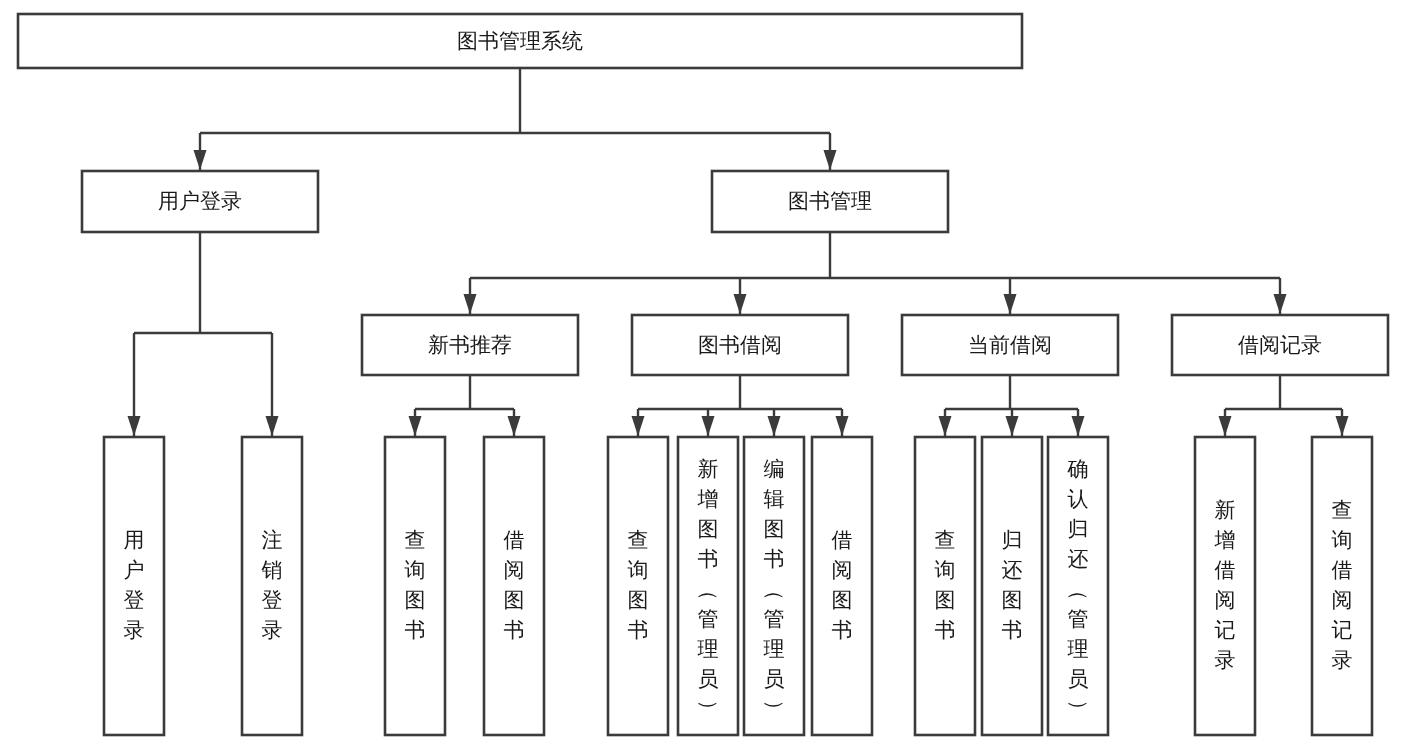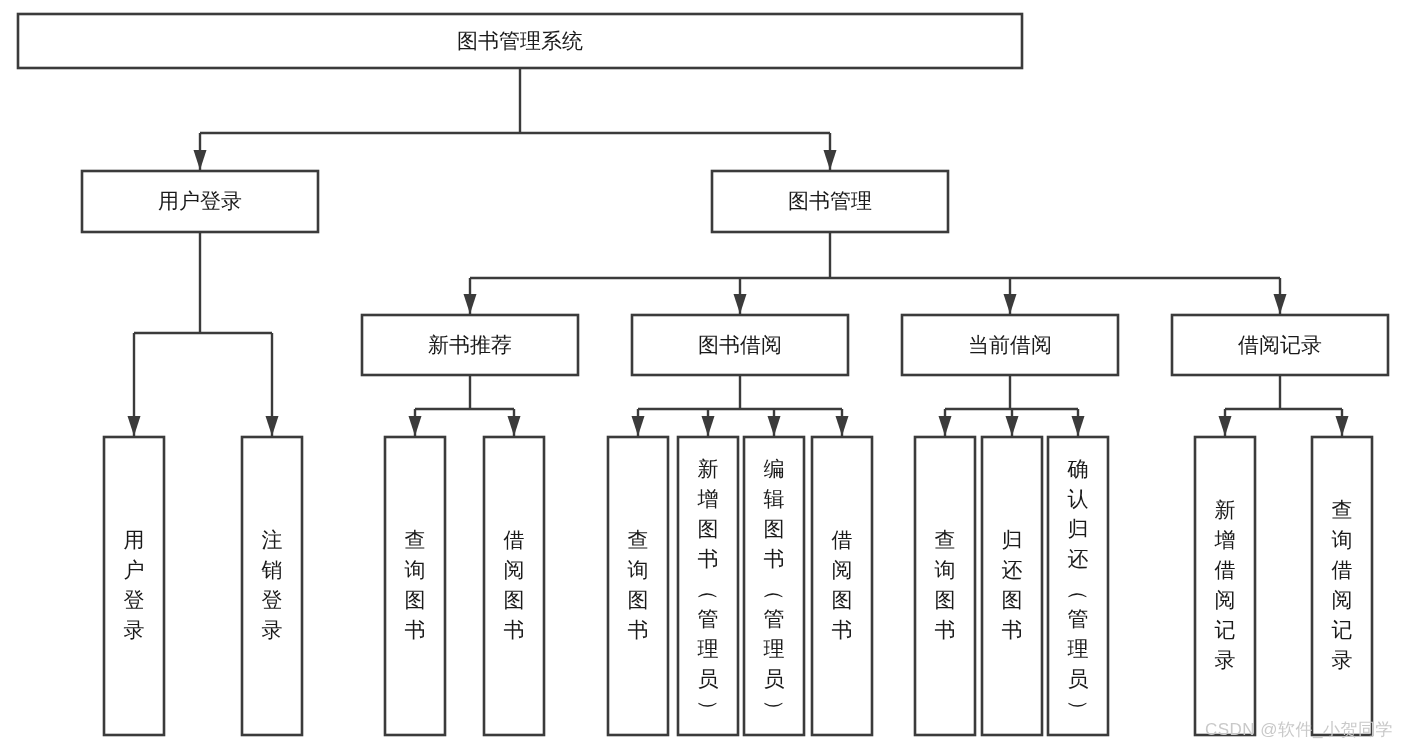--- a/index.html
+++ b/index.html
@@ -265,14 +265,13 @@
           <rect x="1312" y="437" width="60" height="298" class="node-rect"></rect>
           <text x="1342" y="511" class="node-label-v">查</text>
           <text x="1342" y="541" class="node-label-v">询</text>
           <text x="1342" y="571" class="node-label-v">借</text>
           <text x="1342" y="601" class="node-label-v">阅</text>
           <text x="1342" y="631" class="node-label-v">记</text>
           <text x="1342" y="661" class="node-label-v">录</text>
         </g>
       </g>
   </svg>
-  <div class="watermark">CSDN @软件_小贺同学</div>
 </div>
 
 </body></html>

